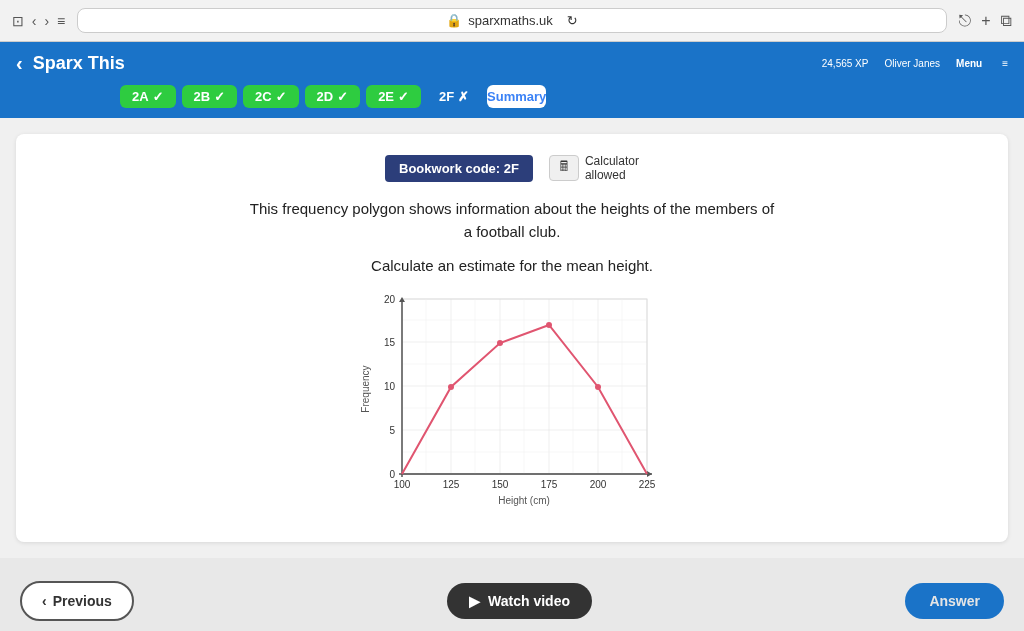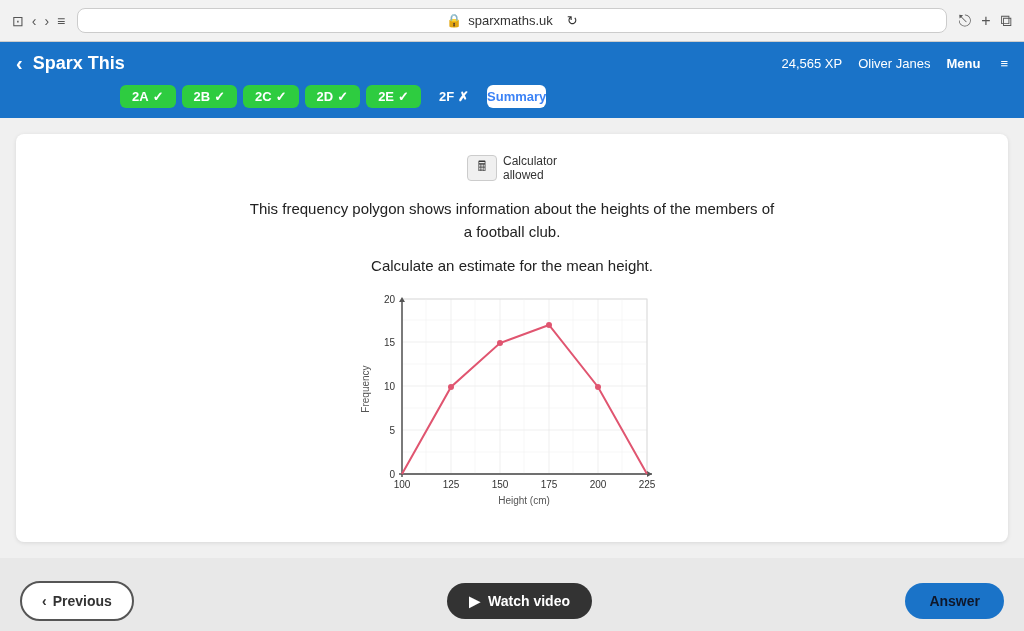--- a/index.html
+++ b/index.html
@@ -36,21 +36,21 @@
     .app-header {
       background: #1a73c8;
       color: white;
       display: flex;
       align-items: center;
       justify-content: space-between;
       padding: 10px 16px;
     }
     .app-header-left { display: flex; align-items: center; gap: 10px; font-size: 18px; font-weight: 600; }
     .back-chevron { font-size: 20px; cursor: pointer; }
-    .app-header-right { display: flex; align-items: center; gap: 16px; font-size: 13px; margin-left: 47px; }
+    .app-header-right { display: flex; align-items: center; gap: 16px; font-size: 10px; margin-left: 47px; }
     .menu-btn { font-weight: 600; display: flex; align-items: center; gap: 20px; cursor: pointer; }
 
     
     .tabs-bar {
       background: #1a73c8;
       padding: 0 0 10px 120px;
       display: flex;
       gap: 6px;
       align-items: flex-end;
     }
@@ -177,21 +177,21 @@
       padding: 10px 22px;
       font-size: 14px;
       font-weight: 600;
       cursor: pointer;
       display: flex;
       align-items: center;
       gap: 8px;
     }
     .btn-answer {
       background: #1a73c8;
-      color: #0f172a;
+      color: #e5e5e5;
       border: none;
       border-radius: 20px;
       padding: 10px 24px;
       font-size: 14px;
       font-weight: 600;
       cursor: pointer;
     }
   </style>
 </head>
 <body>
@@ -257,20 +257,21 @@
   </div>
   <div class="tab tab-summary">
     <span>Summary</span>
   </div>
 </div>
 
 <div class="main-content">
   <div class="content-card">
 
     <div class="card-header">
+      <div class="bookwork-code">Bookwork code: 2F</div>
       <div class="calculator-allowed">
         <div class="calc-icon">🖩</div>
         <div>
           <div>Calculator</div>
           <div>allowed</div>
         </div>
       </div>
     </div>
 
     <div class="question-text">

